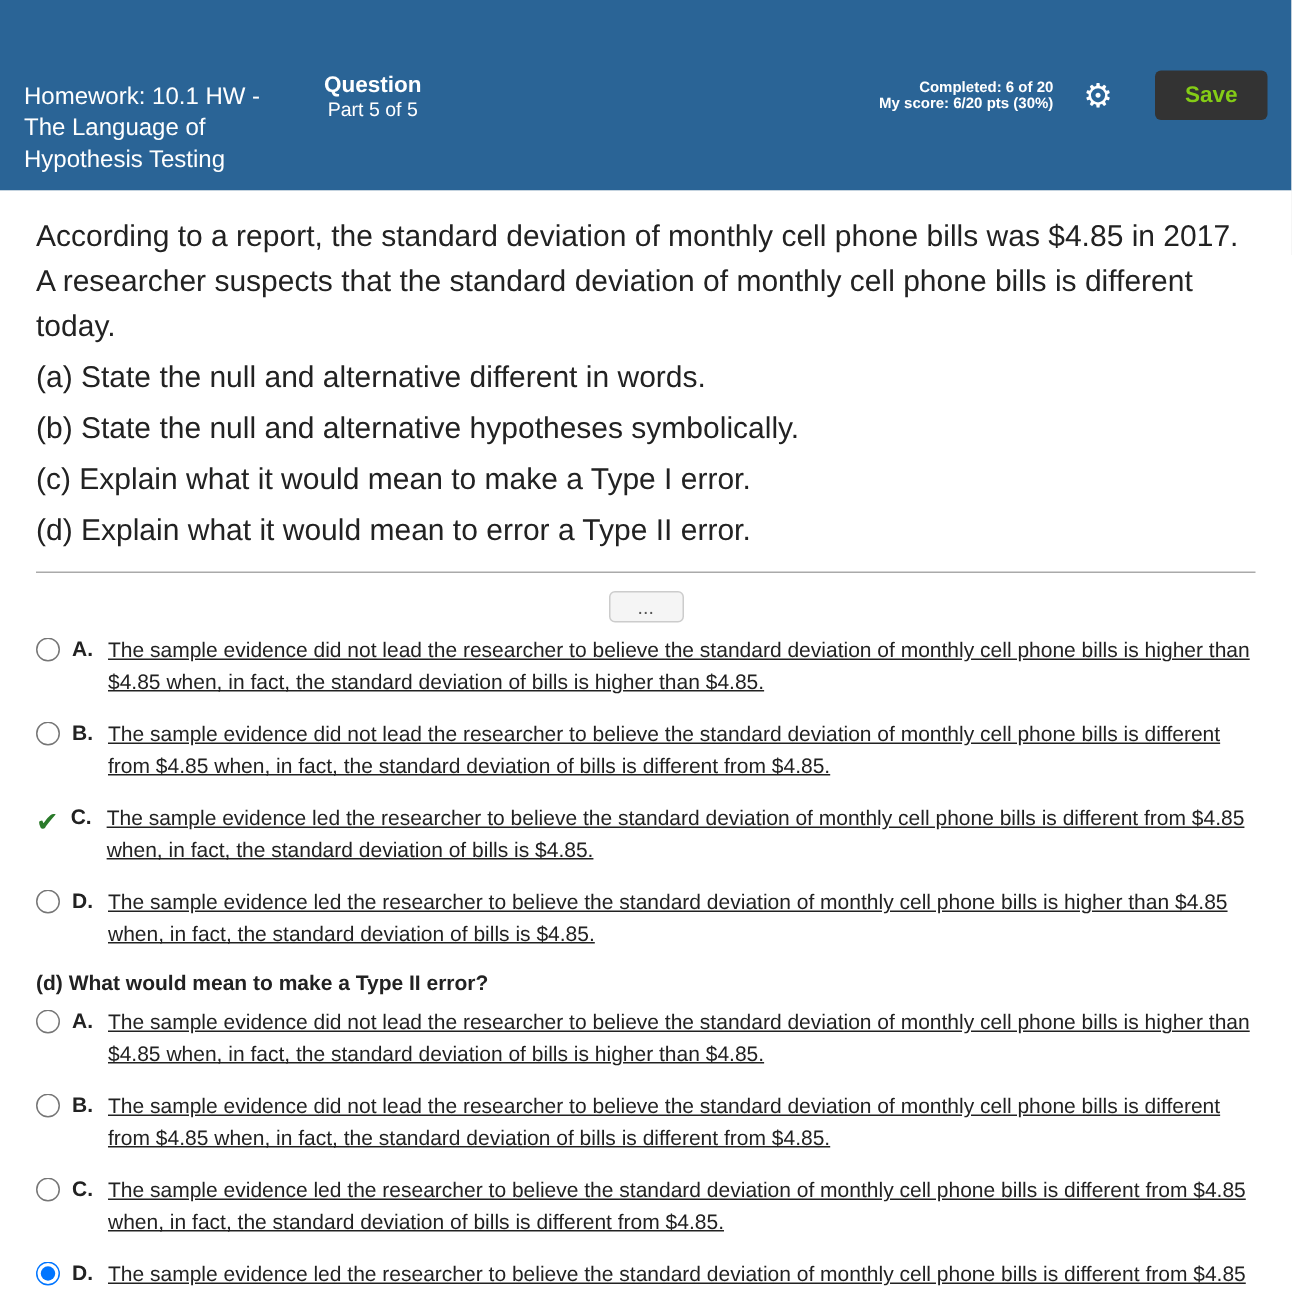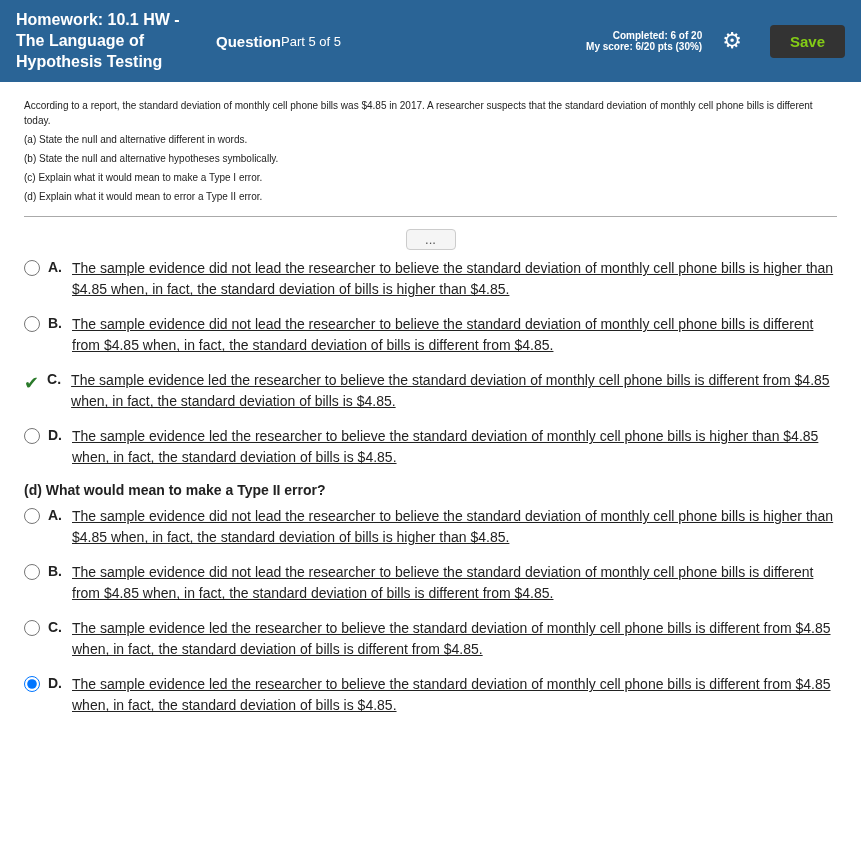--- a/index.html
+++ b/index.html
@@ -14,28 +14,29 @@
       background: #2a6496;
       color: white;
       display: flex;
       align-items: center;
       padding: 10px 16px;
       gap: 20px;
       min-height: 72px;
     }
     .header-title {
       font-size: 16px;
-      font-weight: bold;
+      font-weight: normal;
       line-height: 1.3;
       flex: 0 0 auto;
       max-width: 180px;
+      margin-top: 45px;
     }
     .header-question {
       display: flex;
-      flex-direction: row;
+      flex-direction: column;
       align-items: center;
       flex: 0 0 auto;
       text-align: right;
     }
     .header-question .q-label {
       font-weight: bold;
       font-size: 15px;
     }
     .header-question .q-sub {
       font-size: 13px;
@@ -63,21 +64,21 @@
       font-weight: bold;
       cursor: pointer;
     }
     .main-content {
       background: white;
       margin: 0;
       padding: 16px 24px 24px 24px;
       min-height: 790px;
     }
     .question-text {
-      font-size: 10px;
+      font-size: 20px;
       line-height: 1.5;
       color: #222;
       margin-bottom: 12px;
     }
     .question-text p {
       margin-bottom: 4px;
     }
     .divider {
       border: none;
       border-top: 1px solid #aaa;

